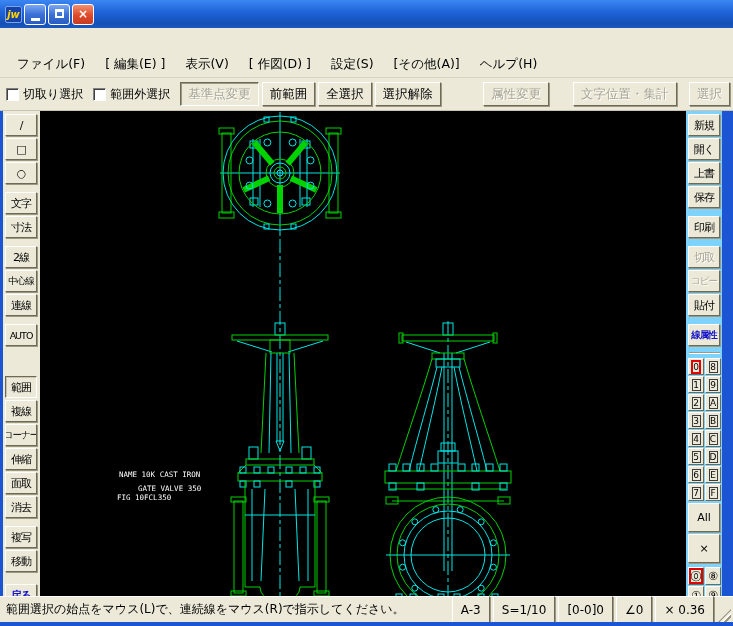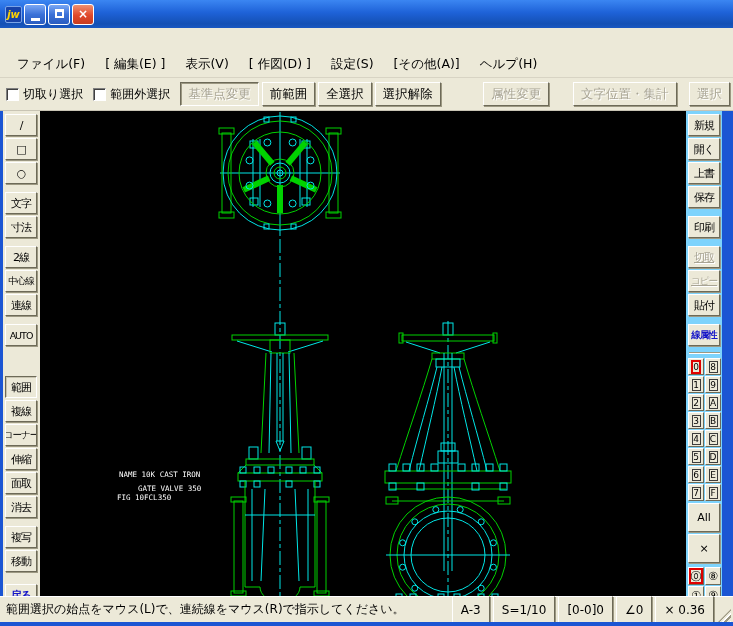--- a/index.html
+++ b/index.html
@@ -51,21 +51,21 @@
              display:flex; flex-direction:column; overflow:hidden; }
   .rightcol { width:36px; background:#7dd3fc; flex:0 0 auto; padding:3px 1px 0 2px;
               display:flex; flex-direction:column; overflow:hidden; }
   .tool-btn { width:32px; height:22px; margin-bottom:2px; background:#ece9d8; border:1px solid;
               border-color:#fff #6d6a58 #6d6a58 #fff; box-shadow:1px 1px 0 #9c9882; font-size:11px;
               display:flex; align-items:center; justify-content:center; white-space:nowrap;
               overflow:hidden; color:#000; flex:0 0 auto; letter-spacing:-1px; }
   .tool-btn.small { font-size:9.5px; }
   .tool-btn.blue { color:#1414c8; font-weight:bold; }
   .tool-btn.pressed { border-color:#6d6a58 #fff #fff #6d6a58; box-shadow:inset 1px 1px 0 #c8c4b0; }
-  .tool-btn.disabled { color:#a8a494; text-shadow:1px 1px 0 #fff;text-decoration:underline; }
+  .tool-btn.disabled { color:#a8a494; text-shadow:1px 1px 0 #fff; }
   .gap6 { height:6px; flex:0 0 auto; } .gap10 { height:10px; flex:0 0 auto; } .gap28 { height:28px; flex:0 0 auto; }
   .divider { height:2px; border-top:1px solid #9c9882; border-bottom:1px solid #fff; margin:4px 1px; flex:0 0 auto; }
 
   .layer-grid { display:grid; grid-template-columns:16px 16px; grid-auto-rows:17px; gap:1px 1px; flex:0 0 auto; }
   .layer-btn { background:#ece9d8; border:1px solid; border-color:#fff #6d6a58 #6d6a58 #fff;
                display:flex; align-items:center; justify-content:center; font-size:9px; }
   .layer-btn span { display:block; min-width:9px; text-align:center; border:1px solid #3c3c3c; line-height:10px; }
   .layer-btn.active span { border:2px solid #e00000; }
   .wide-btn { width:32px; height:29px; margin-top:2px; background:#ece9d8; border:1px solid;
               border-color:#fff #6d6a58 #6d6a58 #fff; box-shadow:1px 1px 0 #9c9882; font-size:11px;

